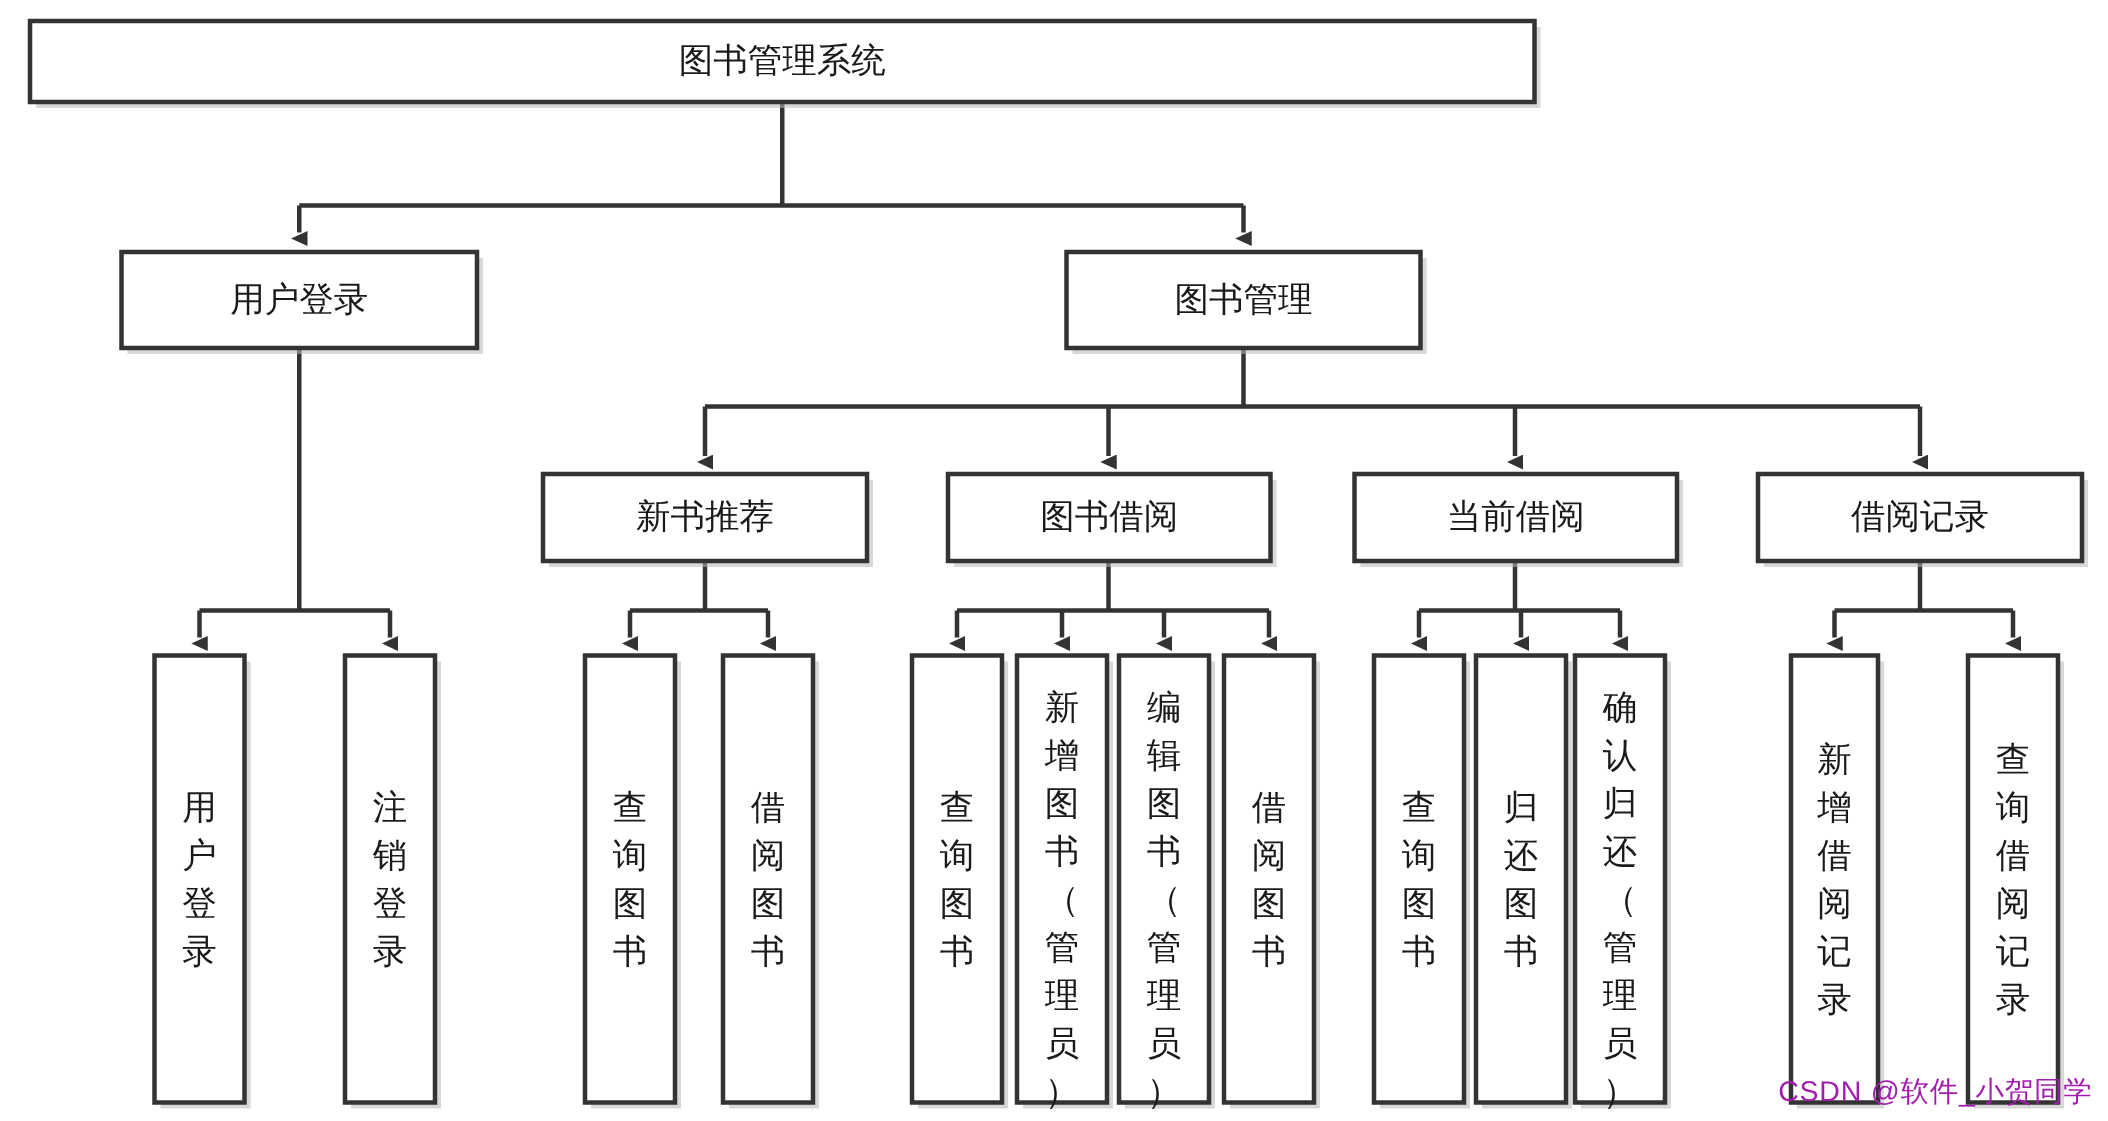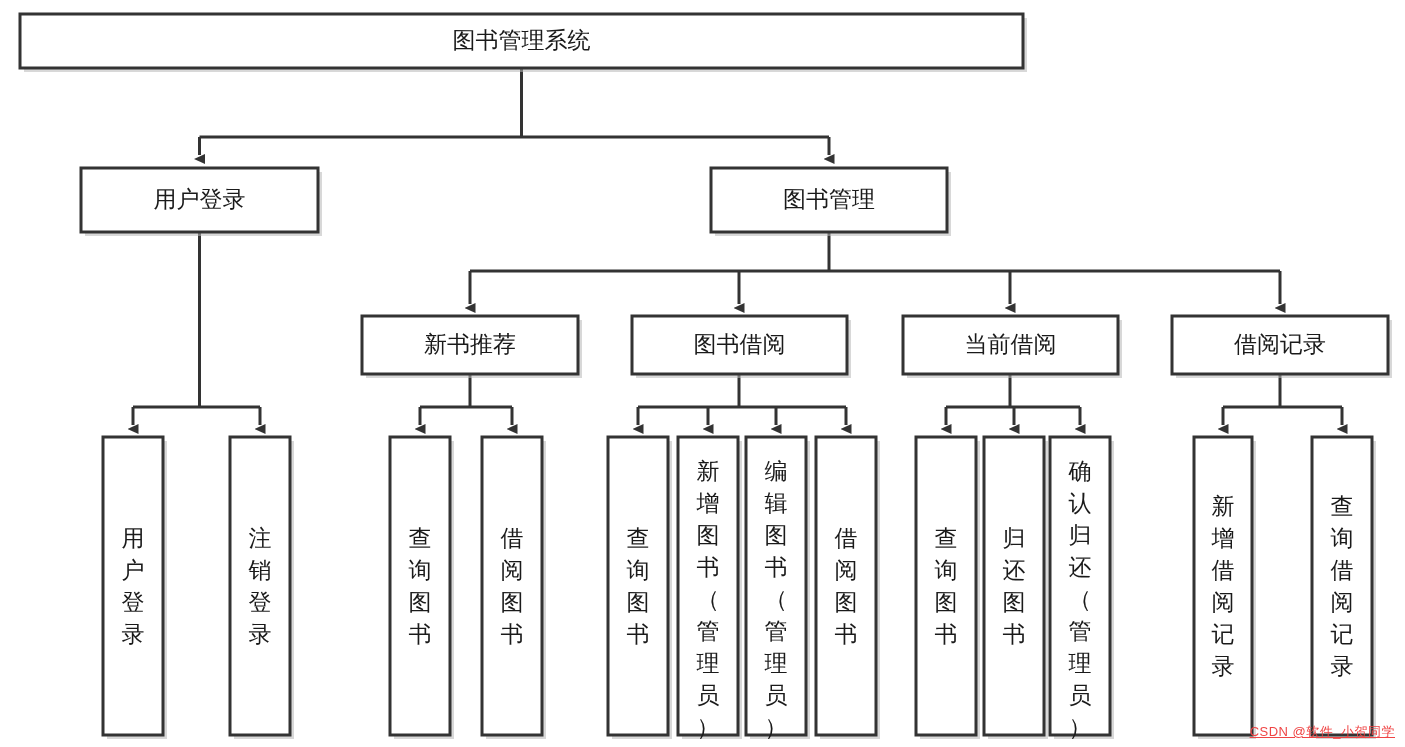--- a/index.html
+++ b/index.html
@@ -51,26 +51,25 @@
     font-family: "Liberation Sans", "DejaVu Sans", sans-serif;
     font-size: 23px;
     fill: #1a1a1a;
     text-anchor: middle;
   }
   .watermark {
     position: absolute;
     right: 10px;
     bottom: 6px;
     font-family: "Liberation Sans", "DejaVu Sans", sans-serif;
-    font-size: 13px;
-    color: #ef4444;
+    font-size: 19px;
+    color: #a21caf;
     letter-spacing: .5px;
     white-space: nowrap;
     pointer-events: none;
-    text-decoration: underline;
   }
 </style>
 </head>
 <body>
 
 <div id="diagram-root">
 
   <svg class="diagram-canvas" viewBox="0 0 1405 747" xmlns="http://www.w3.org/2000/svg">
 
     <defs>

